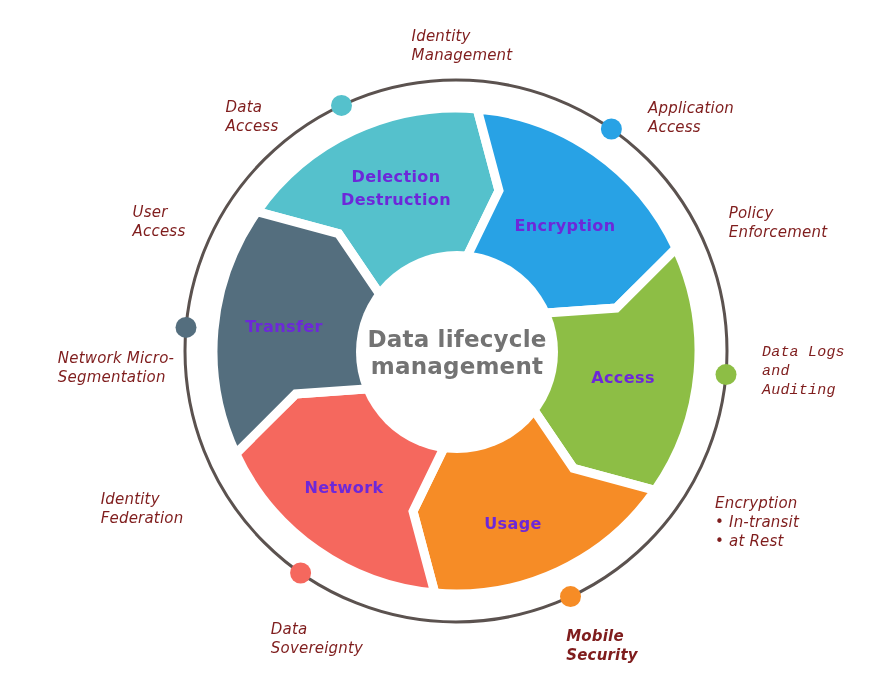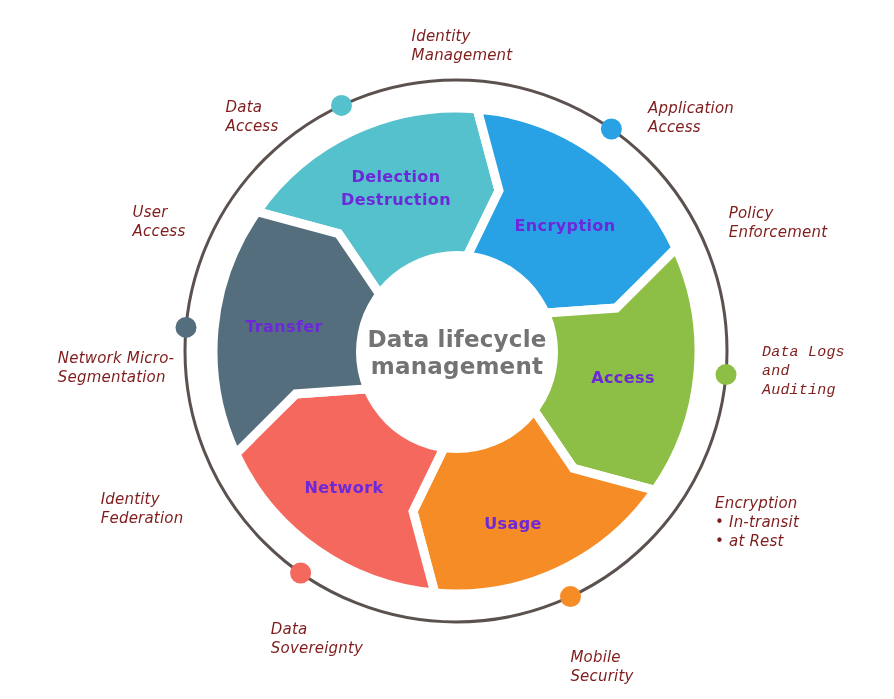--- a/index.html
+++ b/index.html
@@ -61,21 +61,21 @@
 Management</div>
   <div class="sat-label" style="left:691px;top:118px;">Application
 Access</div>
   <div class="sat-label" style="left:778px;top:223px;">Policy
 Enforcement</div>
   <div class="sat-label" style="left:806px;top:371px;font-family:Liberation Mono, monospace;">Data Logs
 and Auditing</div>
   <div class="sat-label" style="left:757px;top:510px;margin-top:12px;">Encryption
 • In-transit
 • at Rest</div>
-  <div class="sat-label" style="left:602px;top:667px;">Mobile
+  <div class="sat-label" style="left:602px;top:646px;font-weight:bold;">Mobile
 Security</div>
   <div class="sat-label" style="left:317px;top:639px;">Data
 Sovereignty</div>
   <div class="sat-label" style="left:142px;top:509px;">Identity
 Federation</div>
   <div class="sat-label" style="left:104px;top:368px;margin-left:12px;">Network Micro-
 Segmentation</div>
   <div class="sat-label" style="left:159px;top:222px;">User
 Access</div>
   <div class="sat-label" style="left:252px;top:117px;">Data

